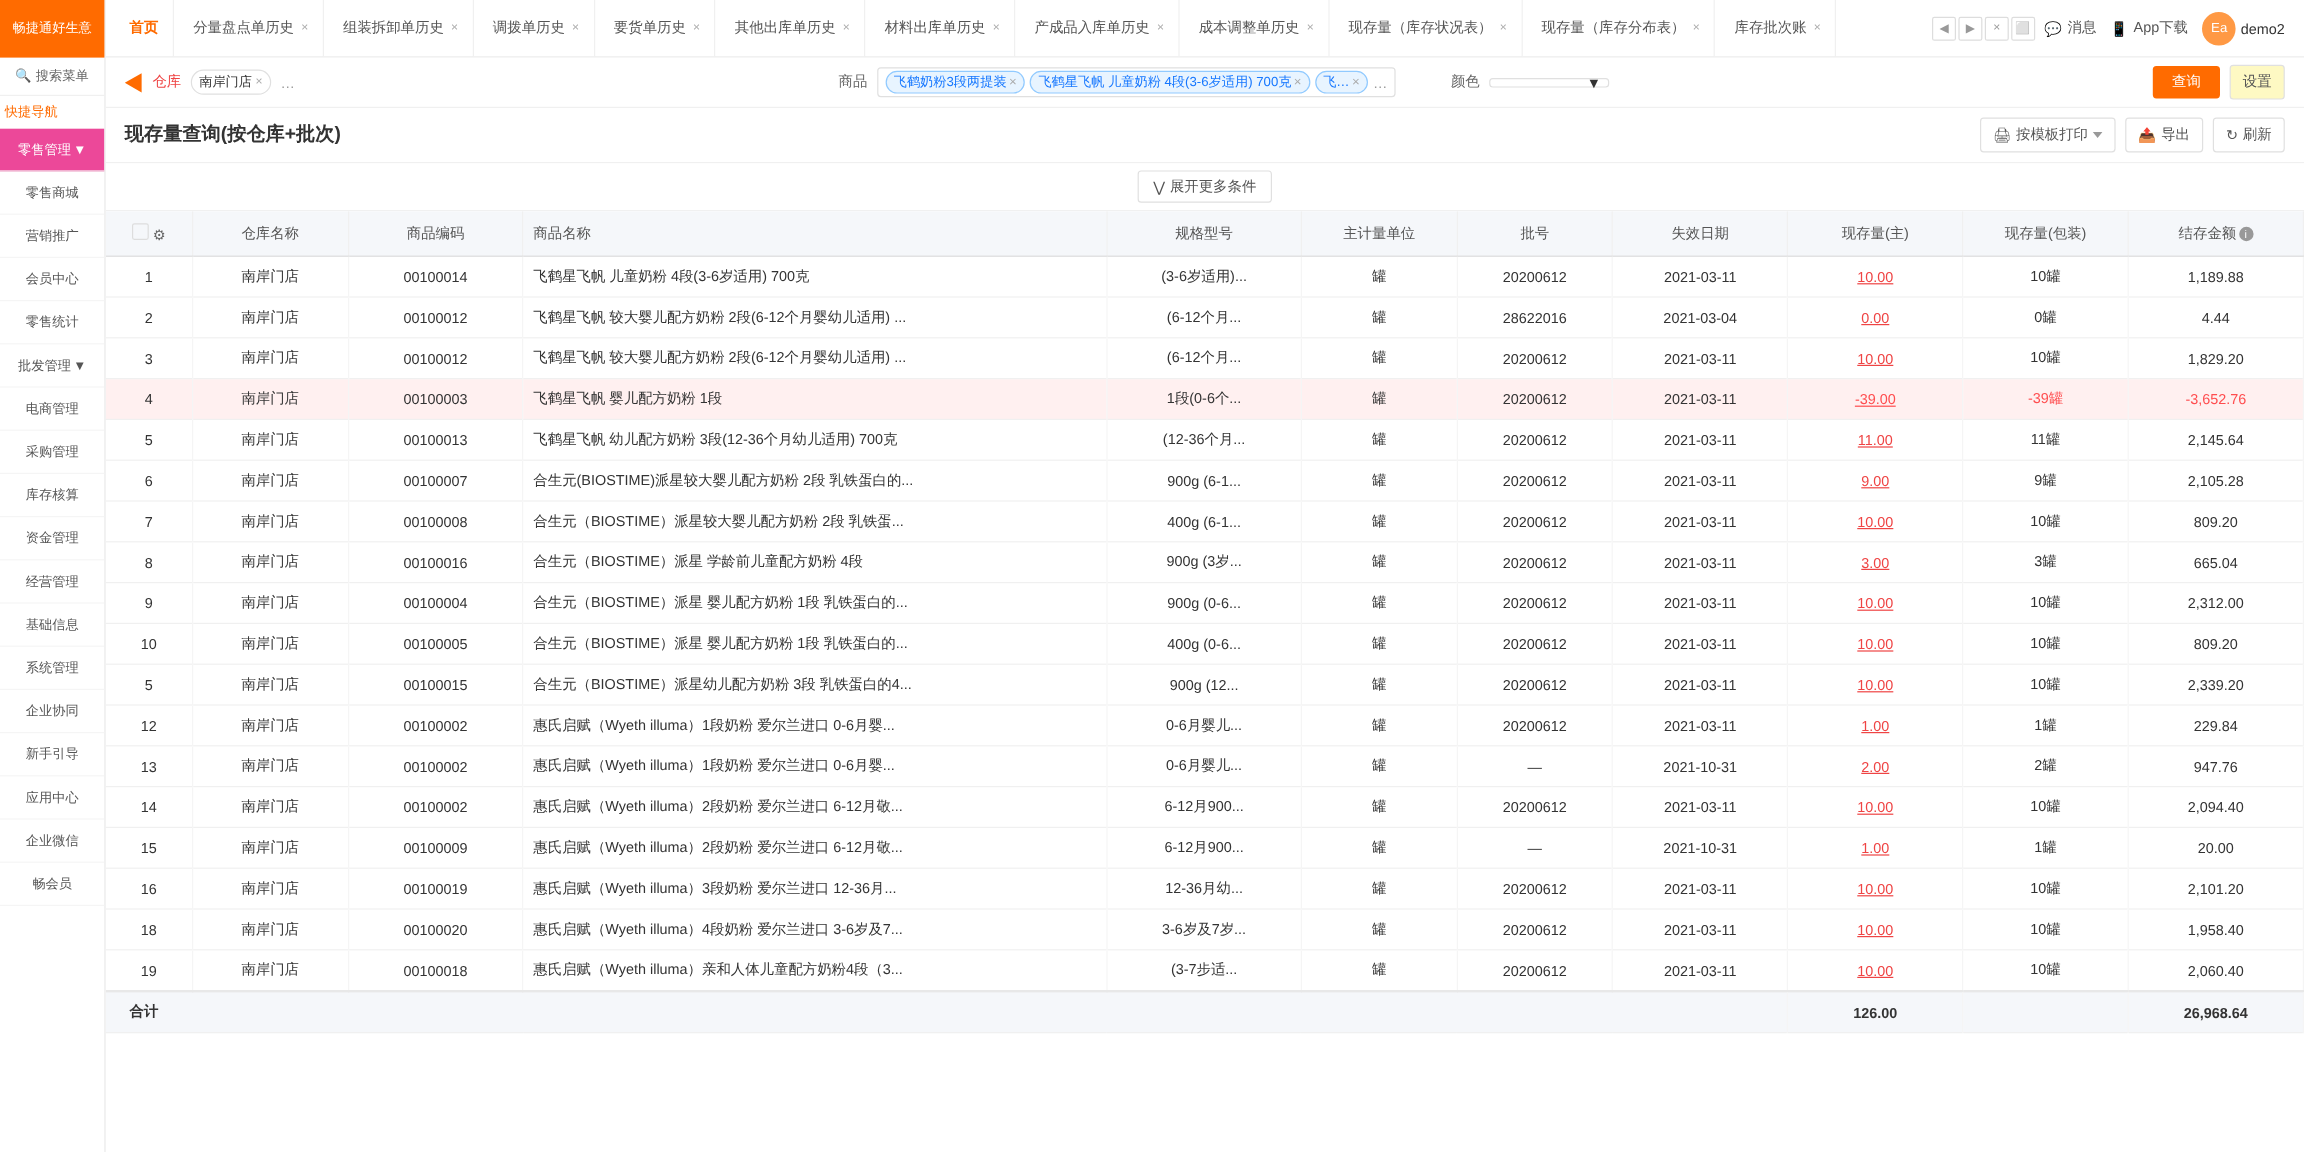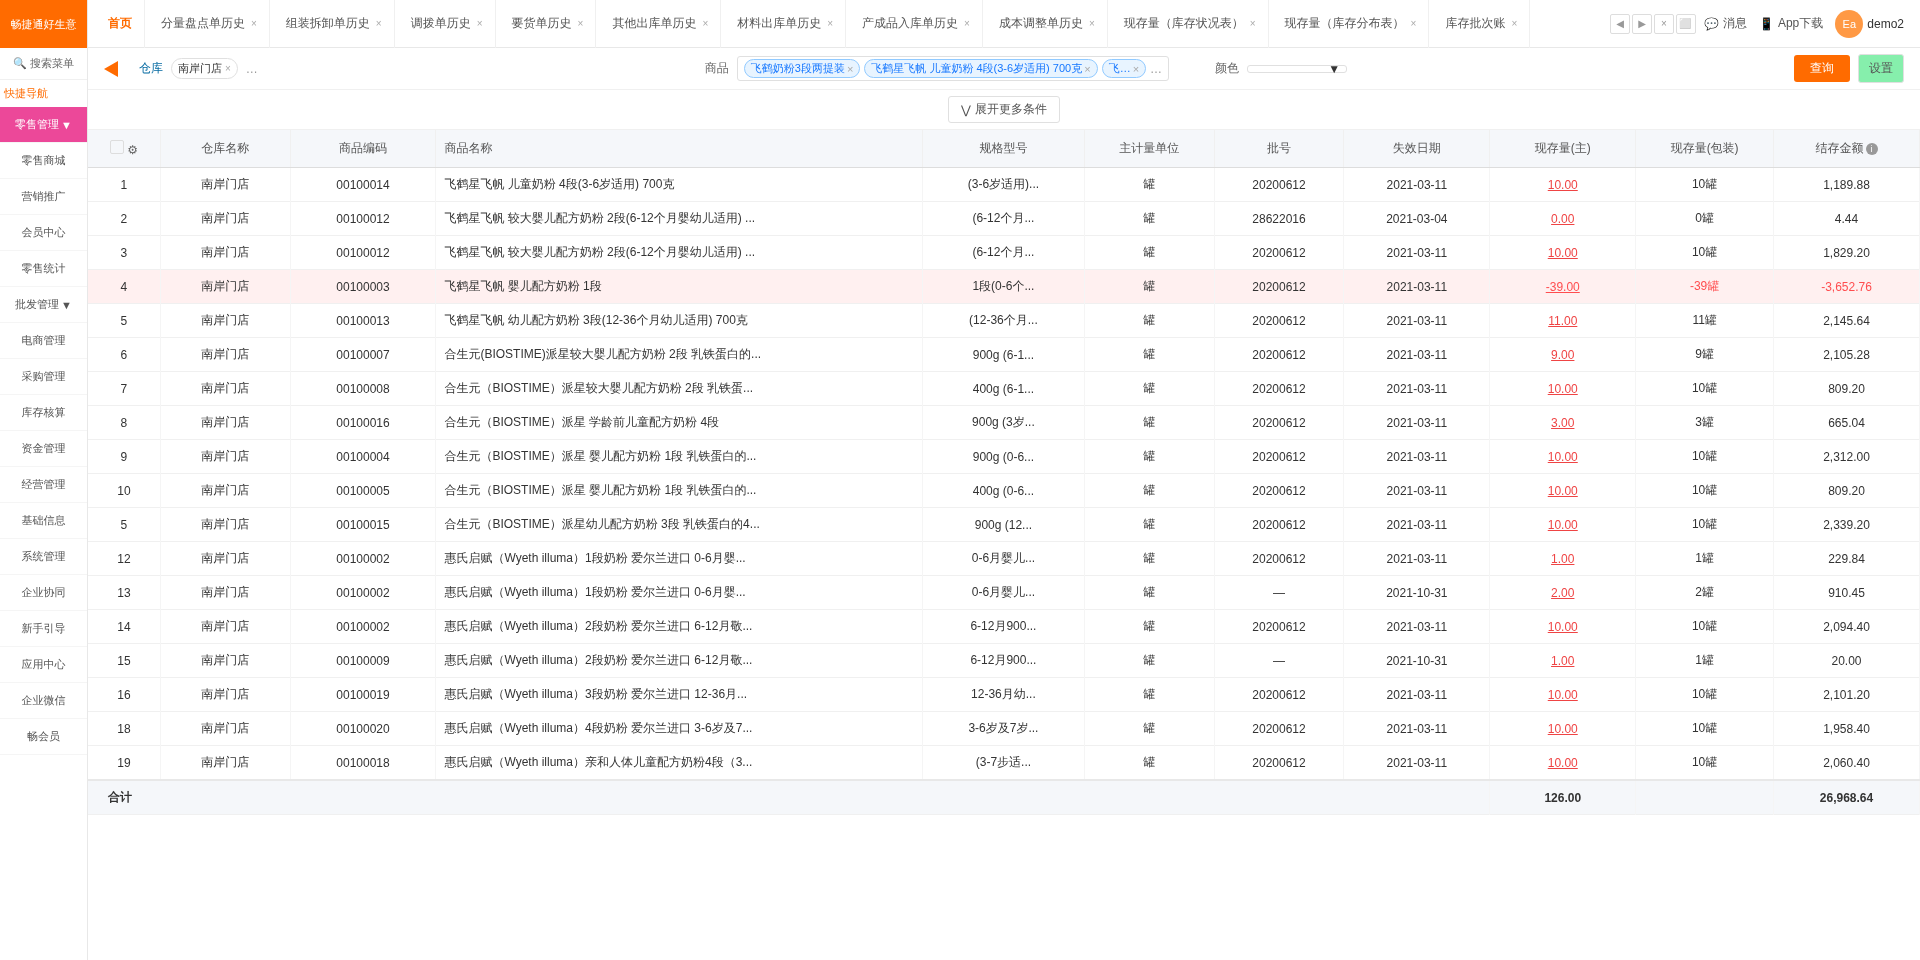--- a/index.html
+++ b/index.html
@@ -42,21 +42,21 @@
     .page-actions { display: flex; align-items: center; gap: 8px; }
     .btn-template { background: #fff; border: 1px solid #e0e0e0; padding: 5px 10px; border-radius: 3px; cursor: pointer; font-size: 12px; display: flex; align-items: center; gap: 4px; color: #555; }
     .btn-export { background: #fff; border: 1px solid #e0e0e0; padding: 5px 10px; border-radius: 3px; cursor: pointer; font-size: 12px; display: flex; align-items: center; gap: 4px; color: #555; }
     .btn-refresh { background: #fff; border: 1px solid #e0e0e0; padding: 5px 10px; border-radius: 3px; cursor: pointer; font-size: 12px; display: flex; align-items: center; gap: 4px; color: #555; }
     .filter-expand-btn { background: #fff; border: 1px solid #e0e0e0; padding: 4px 12px; border-radius: 3px; cursor: pointer; font-size: 12px; color: #555; display: flex; align-items: center; gap: 4px; }
     .filter-tags-container { display: flex; align-items: center; gap: 4px; flex-wrap: wrap; border: 1px solid #e0e0e0; border-radius: 3px; padding: 2px 6px; min-width: 300px; background: #fff; }
     .filter-tag { background: #e8f4ff; border: 1px solid #91caff; padding: 1px 6px; border-radius: 10px; font-size: 11px; display: flex; align-items: center; gap: 2px; color: #1677ff; }
     .filter-tag-close { cursor: pointer; color: #aaa; }
     .more-dots { color: #999; cursor: pointer; }
     .btn-query { background: #ff6b00; color: #fff; border: none; padding: 5px 16px; border-radius: 3px; cursor: pointer; font-size: 12px; }
-    .btn-setting { background: #86efac; border: 1px solid #e0e0e0; padding: 5px 10px; border-radius: 3px; cursor: pointer; font-size: 12px; color: #555; }
+    .btn-setting { background: #fef9c3; border: 1px solid #e0e0e0; padding: 5px 10px; border-radius: 3px; cursor: pointer; font-size: 12px; color: #555; }
 
     
     .table-area { flex: 1; overflow: auto; background: #fff; margin: 0; }
     table { width: 100%; border-collapse: collapse; font-size: 12px; }
     thead tr { background: #f5f7fa; border-bottom: 1px solid #e8e8e8; }
     thead th { padding: 10px 8px; text-align: center; color: #555; font-weight: 500; border-right: 1px solid #f0f0f0; white-space: nowrap; border-bottom: 1px solid #ddd; }
     tbody tr { border-bottom: 1px solid #f0f0f0; }
     tbody tr.highlight-row { background: #fff0f0; }
     tbody td { padding: 8px 8px; text-align: center; border-right: 1px solid #f5f5f5; color: #333; }
     tbody td.text-left { text-align: left; }
@@ -199,21 +199,21 @@
       </div>
       <div class="top-nav-user">
         <div class="user-avatar">Ea</div>
         <span>demo2</span>
       </div>
     </div>
   </div>
 
   <div class="warehouse-row">
     <div style="display:inline-block; width:0; height:0; border-top:8px solid transparent; border-bottom:8px solid transparent; border-right:14px solid #ff6b00; cursor:pointer;"></div>
-    <span style="font-size:12px;color:#0369a1;margin-left:13px;">仓库</span>
+    <span style="font-size:12px;color:#ef4444;margin-left:1px;">仓库</span>
     <div class="warehouse-tag">
       <span>南岸门店</span>
       <span class="tag-close">×</span>
     </div>
     <span style="color:#999;cursor:pointer;">…</span>
     <span style="flex:1;"></span>
     <span style="font-size:12px;color:#666;">商品</span>
     <div class="filter-tags-container">
       <div class="filter-tag">
         <span>飞鹤奶粉3段两提装</span>
@@ -233,20 +233,38 @@
     <span style="font-size:12px;color:#666;">颜色</span>
     <div style="border:1px solid #e0e0e0;border-radius:3px;padding:3px 24px 3px 8px;font-size:12px;background:#fff;cursor:pointer;min-width:100px;position:relative;">
       <span></span>
       <span style="position:absolute;right:6px;top:50%;transform:translateY(-50%);">▼</span>
     </div>
     <span style="flex:1;"></span>
     <button class="btn-query">查询</button>
     <button class="btn-setting">设置</button>
   </div>
 
+  <div class="page-header">
+    <h1 class="page-title">现存量查询(按仓库+批次)</h1>
+    <div class="page-actions">
+      <button class="btn-template">
+        <span>🖨</span>
+        <span>按模板打印</span>
+        <span class="dropdown-arrow"></span>
+      </button>
+      <button class="btn-export">
+        <span>📤</span>
+        <span>导出</span>
+      </button>
+      <button class="btn-refresh">
+        <span>↻</span>
+        <span>刷新</span>
+      </button>
+    </div>
+  </div>
 
   <div style="background:#fff;padding:6px 16px;border-bottom:1px solid #f0f0f0;display:flex;align-items:center;justify-content:center;flex-shrink:0;">
     <button class="filter-expand-btn">
       <span>⋁</span>
       <span>展开更多条件</span>
     </button>
   </div>
 
   <div class="table-area">
     <table>
@@ -429,21 +447,21 @@
     <td>13</td>
     <td>南岸门店</td>
     <td>00100002</td>
     <td class="text-left">惠氏启赋（Wyeth illuma）1段奶粉 爱尔兰进口 0-6月婴...</td>
     <td>0-6月婴儿...</td>
     <td>罐</td>
     <td>—</td>
     <td>2021-10-31</td>
     <td><span class="link-val ">2.00</span></td>
     <td>2罐</td>
-    <td>910.45</td>
+    <td>947.76</td>
   </tr>
           <tr>
     <td>14</td>
     <td>南岸门店</td>
     <td>00100002</td>
     <td class="text-left">惠氏启赋（Wyeth illuma）2段奶粉 爱尔兰进口 6-12月敬...</td>
     <td>6-12月900...</td>
     <td>罐</td>
     <td>20200612</td>
     <td>2021-03-11</td>

